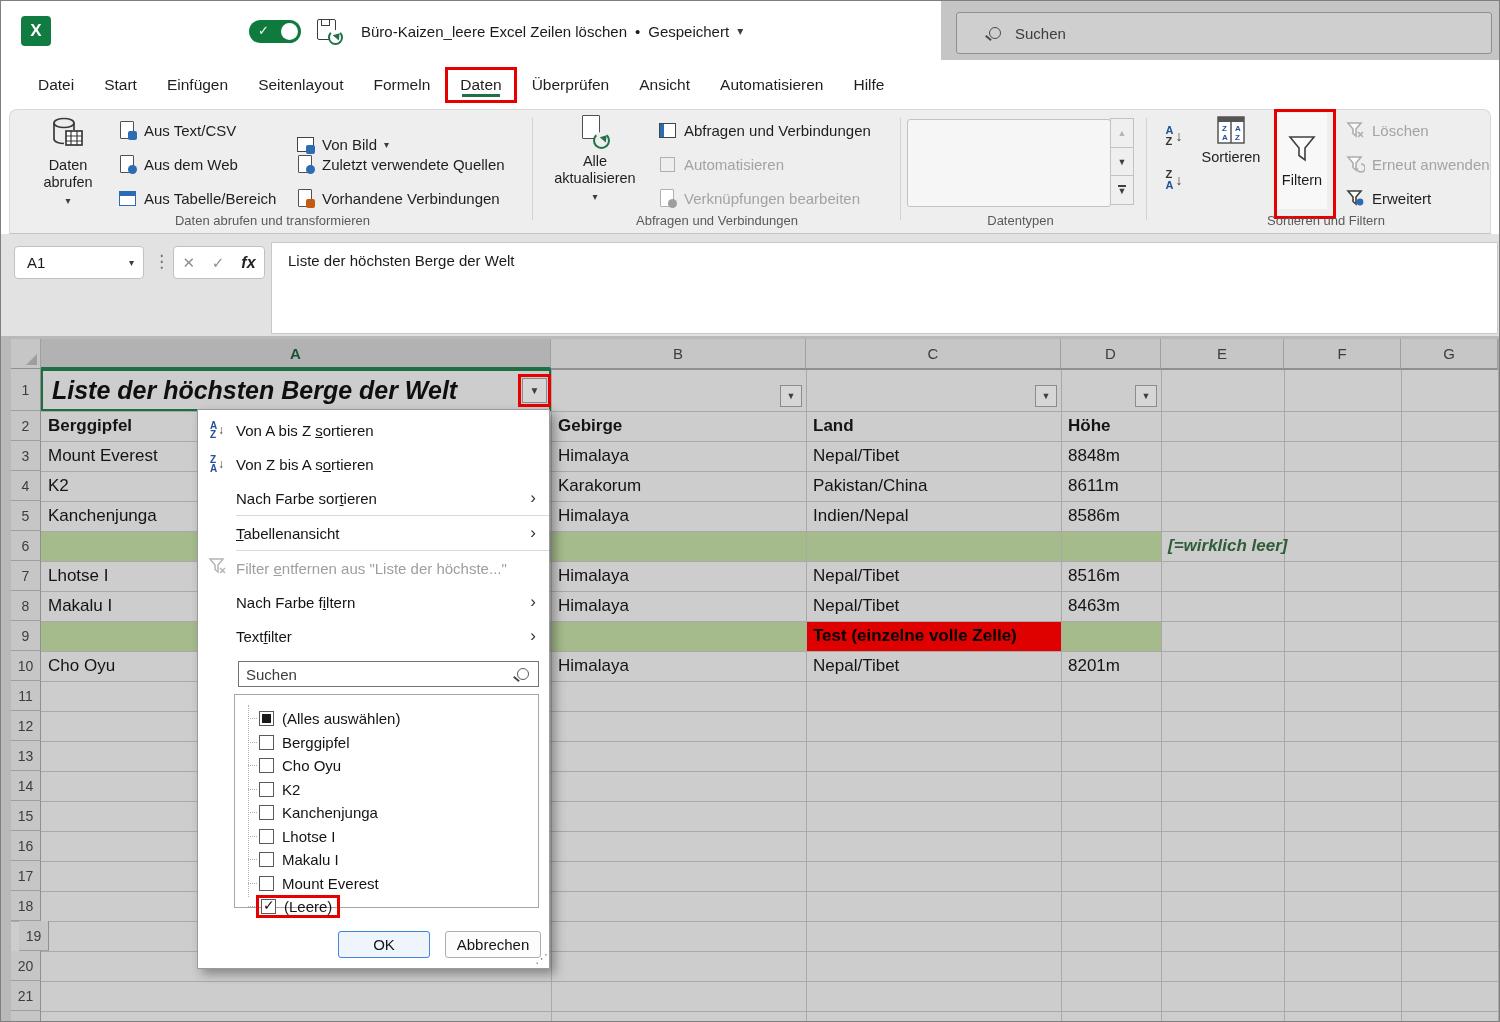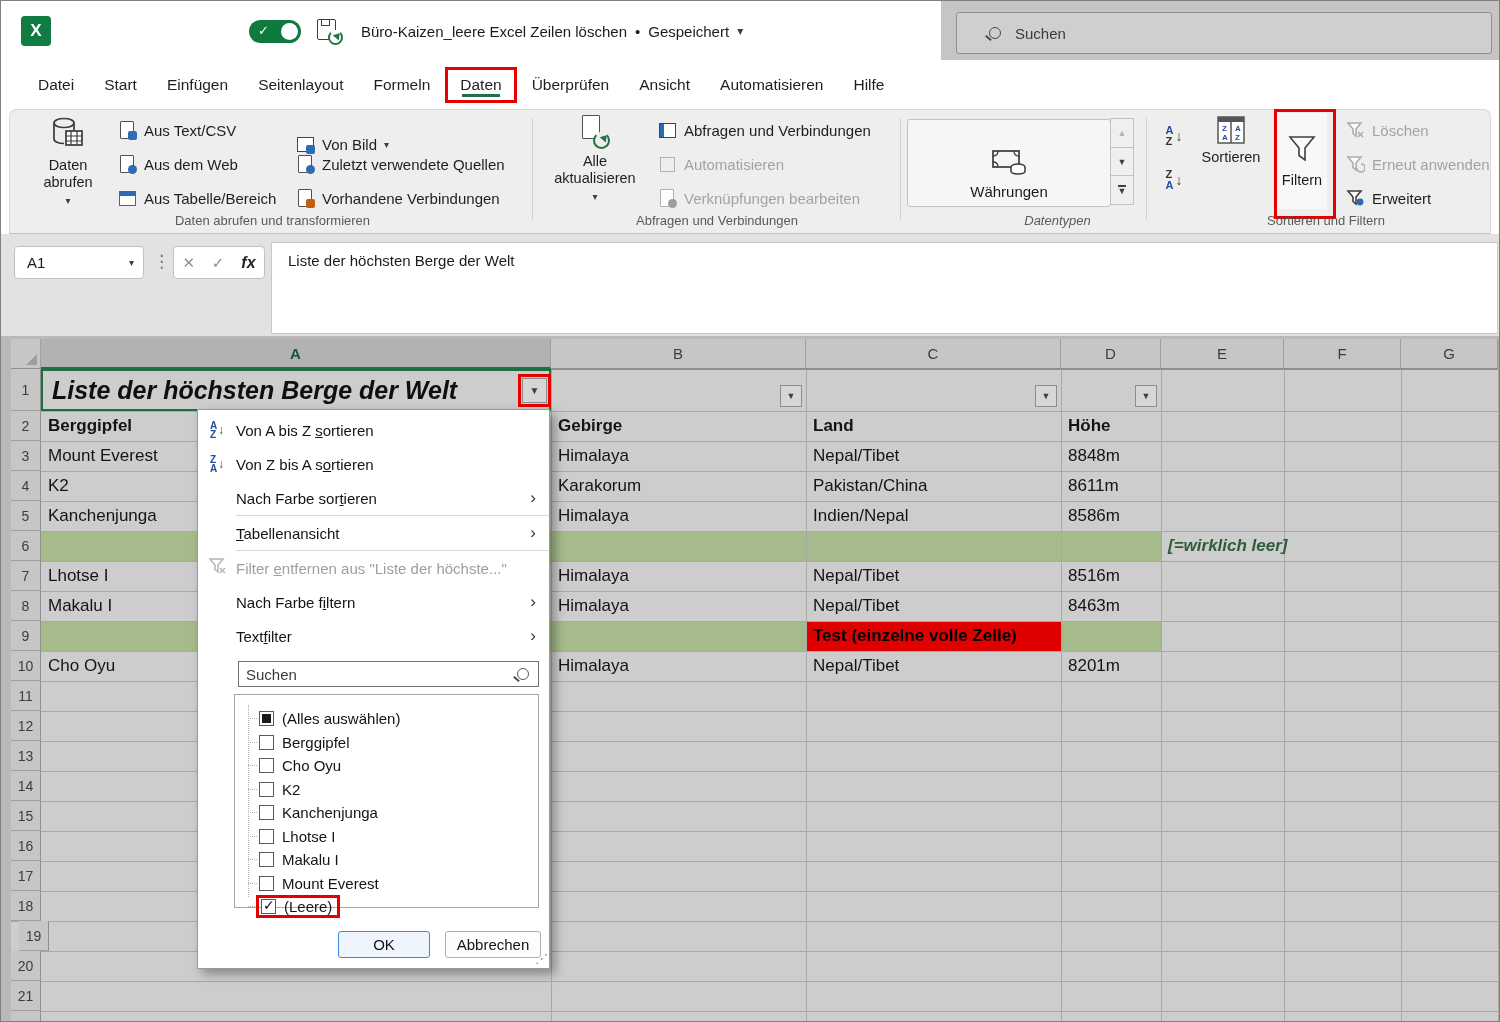--- a/index.html
+++ b/index.html
@@ -260,38 +260,29 @@
       <span class="ric">
           <span class="doc" style="border-color:#b0b0b0;"></span>
           <span class="badge b-gray" style="border-radius:50%;"></span>
         </span>
       <span>Verknüpfungen bearbeiten</span>
     </div>
     <div class="group-label" style="left:527px;width:360px;">Abfragen und Verbindungen</div>
     <div class="rsep" style="left:890px;"></div>
 
     <div id="gallery" class="abs">
-      <div class="gal-item">
-        <svg width="36" height="30" viewBox="0 0 36 30">
-          <rect x="2" y="4" width="26" height="16" fill="none" stroke="#3a3a3a" stroke-width="1.7"></rect>
-          <path d="M7,4 C7,7 5,9 2,9 M23,4 c0,3 2,5 5,5 M7,20 c0,-3 -2,-5 -5,-5" fill="none" stroke="#3a3a3a" stroke-width="1.3"></path>
-          <ellipse cx="27" cy="20" rx="7" ry="3" fill="#fff" stroke="#3a3a3a" stroke-width="1.5"></ellipse>
-          <path d="M20,20 v4 c0,1.7 3.1,3 7,3 s7,-1.3 7,-3 v-4" fill="#fff" stroke="#3a3a3a" stroke-width="1.5"></path>
-        </svg>
-        <span>Währungen</span>
-      </div>
     </div>
     <div id="gal-scroll" class="abs">
       <div class="sbtn dis">▲</div>
       <div class="sbtn">▼</div>
       <div class="sbtn">
           <span class="bar">▼</span>
         </div>
     </div>
-    <div class="group-label" style="left:934px;width:227px;font-style:italic;">Datentypen</div>
+    <div class="group-label" style="left:897px;width:227px;">Datentypen</div>
     <div class="rsep" style="left:1136px;"></div>
 
     <div class="azbtn" style="left:1146px;top:8px;">
       <span class="azcol">
           <span>A</span>
           <span style="color:#333;">Z</span>
         </span>
         <span class="azarrow">↓</span>
     </div>
     <div class="azbtn" style="left:1146px;top:52px;">

